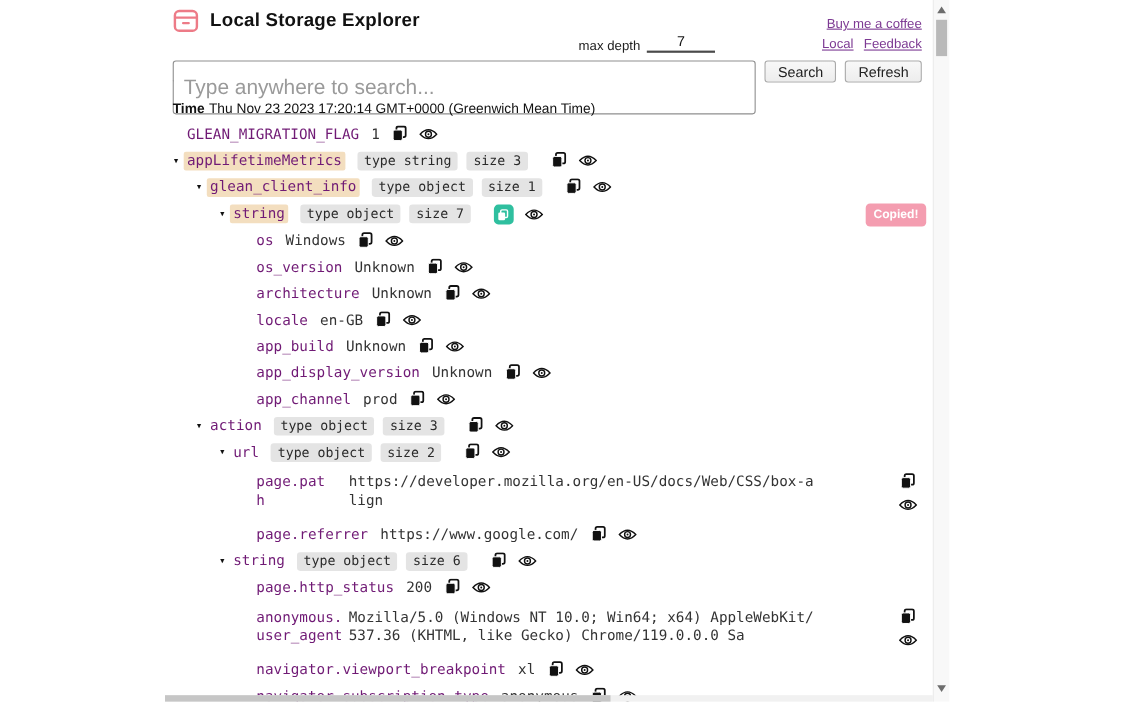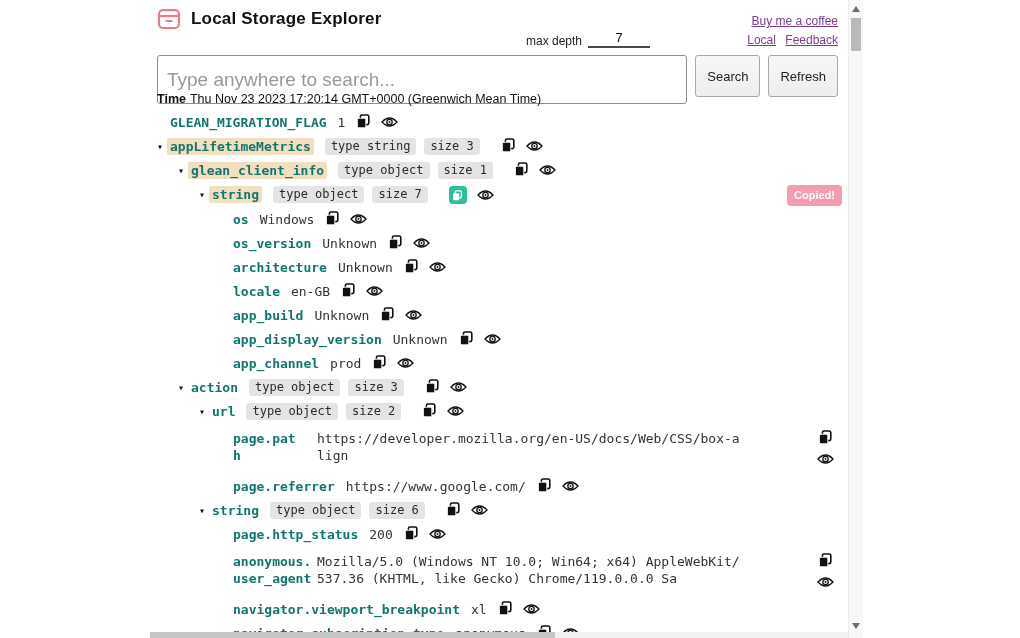--- a/index.html
+++ b/index.html
@@ -30,42 +30,42 @@
   .links .second a { margin-left:6px; }
 
   
   .search-row { position:absolute; left:7px; top:55px; right:10px; display:flex; gap:8px; }
   .search-input {
     flex:1; height:49px; border:1px solid #8f8f8f; border-radius:3px;
     padding:0 9px; font-size:19px; color:#7f1d1d; outline:none;
   }
   .search-input::placeholder { color:#9a9a9a; }
   .btn {
-    height:42px; padding:0 11px; font-size:13px; color:#222;
+    height:20px; padding:0 11px; font-size:13px; color:#222;
     background:linear-gradient(#f8f8f8,#ededed); border:1px solid #a9a9a9;
     border-radius:3px; cursor:pointer; font-family:"Liberation Sans",sans-serif;
   }
 
   
   .time-row { position:absolute; left:7px; top:92px; font-size:12.5px; color:#111; }
   .time-row b { margin-right:4px; }
 
   
   .tree {
     position:absolute; left:0; top:111px; width:100%;
     font-family:"DejaVu Sans Mono", monospace; font-size:13px; color:#111;
   }
   .row { position:relative; display:flex; align-items:flex-start; padding:3px 0 4px; line-height:17px; }
   .lvl0 { padding-left:7px; }
   .lvl1 { padding-left:28px; }
   .lvl2 { padding-left:49px; }
   .lvl3 { padding-left:70px; }
   .caret { width:13px; flex:0 0 13px; font-size:10px; color:#111; cursor:pointer; line-height:17px; }
   .caret.hiddencaret { visibility:hidden; }
-  .key { font-weight:bold; color:#0f766e; margin-right:11px; white-space:pre-line; }
+  .key { font-weight:normal; color:#701a75; margin-right:11px; white-space:pre-line; }
   .key.hl { background:#f3debf; border-radius:2px; padding:0 3px; margin-left:-3px; }
   .badges { display:flex; gap:8px; margin-right:10px; }
   .badge { background:#e4e4e4; color:#2a2a2a; border-radius:3px; padding:0 6px; font-size:12px; line-height:17px; font-weight:normal; white-space:nowrap;text-align:center; }
   .value { color:#333; }
   .icons { display:flex; align-items:center; gap:10px; margin-left:11px; }
   .icon-btn { display:inline-flex; cursor:pointer; }
   .teal-chip { width:18px; height:18px; background:#2fbf9f; border-radius:4px; display:inline-flex; align-items:center; justify-content:center; cursor:pointer; }
 
   
   .row.wrap { margin:3px 0 6px; }

